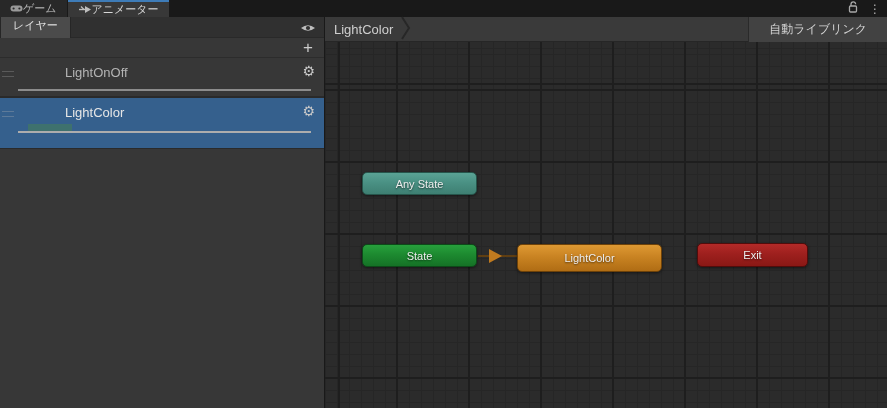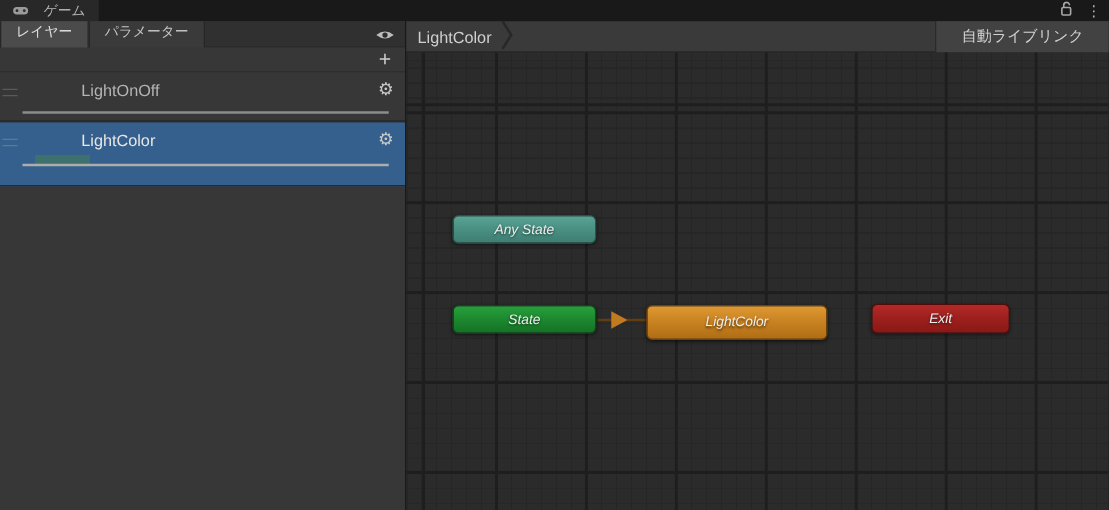--- a/index.html
+++ b/index.html
@@ -8,21 +8,21 @@
     font-family: "Liberation Sans", "DejaVu Sans", sans-serif;
     background: #191919;
     color: #c8c8c8;
     font-size: 12px;
     -webkit-font-smoothing: antialiased;
   }
   .window { position: relative; width: 887px; height: 408px; background: #191919; }
 
   
   .tabbar { position: relative; height: 17px; background: #191919; display: flex; align-items: stretch; }
-  .tab { display: flex; align-items: center; gap: 12px; padding: 0 10px; font-size: 11px; color: #b6b6b6; cursor: default; }
+  .tab { display: flex; align-items: center; gap: 0; padding: 0 10px; font-size: 11px; color: #b6b6b6; cursor: default; }
   .tab.inactive { background: #282828; border-right: 1px solid #191919; }
   .tab.active { background: #383838; color: #d8d8d8; border-top: 2px solid #3e7cb8; padding-top: 0; }
   .tab .ticon { display: inline-flex; align-items: center; }
   .tabbar-right { position: absolute; right: 6px; top: 0; height: 17px; display: flex; align-items: center; gap: 10px; }
   .kebab { font-size: 12px; color: #b0b0b0; line-height: 1; }
 
   
   .body { position: relative; display: flex; height: 391px; }
 
   
@@ -57,21 +57,21 @@
     background-image:
       repeating-linear-gradient(90deg, #1e1e1e 0 2px, transparent 2px 72px),
       repeating-linear-gradient(0deg, #1e1e1e 0 2px, transparent 2px 72px),
       repeating-linear-gradient(90deg, #262626 0 1px, transparent 1px 12px),
       repeating-linear-gradient(0deg, #262626 0 1px, transparent 1px 12px);
     background-position: 71px 0, 0 43px, 0 0, 0 7px;
     overflow: hidden;
   }
 
   .node { position: absolute; border-radius: 5px; display: flex; align-items: center; justify-content: center;
-    font-size: 11px; color: #eeeeee; text-shadow: 0 1px 2px rgba(0,0,0,.6); box-shadow: 0 1px 3px rgba(0,0,0,.5); cursor: default; font-style: italic; }
+    font-size: 11px; color: #eeeeee; text-shadow: 0 1px 2px rgba(0,0,0,.6); box-shadow: 0 1px 3px rgba(0,0,0,.5); cursor: default; }
   .node-anystate { left: 37px; top: 130px; width: 115px; height: 23px;
     background: linear-gradient(180deg, #5aa395 0%, #4a9184 45%, #3e7f72 100%); border: 1px solid #26554b; }
   .node-entry { left: 37px; top: 202px; width: 115px; height: 23px;
     background: linear-gradient(180deg, #27a03c 0%, #1d8a30 45%, #157226 100%); border: 1px solid #0d4a19; }
   .node-lightcolor { left: 192px; top: 202px; width: 145px; height: 28px;
     background: linear-gradient(180deg, #de9933 0%, #c98322 45%, #b06d14 100%); border: 1px solid #6e4209; }
   .node-exit { left: 372px; top: 201px; width: 111px; height: 24px;
     background: linear-gradient(180deg, #b32a28 0%, #9e201e 45%, #8a1815 100%); border: 1px solid #520c0b; }
 
   .transition-line { position: absolute; left: 153px; top: 213px; width: 39px; height: 2px; background: #5f3e12; }
@@ -87,40 +87,47 @@
     <div class="tab inactive">
       <span class="ticon">
         <svg width="13" height="9" viewBox="0 0 13 9">
             <rect x="0.5" y="1.5" width="12" height="6" rx="3" fill="#9a9a9a"></rect>
             <circle cx="3.6" cy="4.5" r="1.1" fill="#2a2a2a"></circle>
             <circle cx="9.4" cy="4.5" r="1.1" fill="#2a2a2a"></circle>
           </svg>
       </span>
       <span>ゲーム</span>
     </div>
+    <div class="tab active">
+      <span class="ticon">
+        <svg width="14" height="9" viewBox="0 0 14 9">
+            <path d="M1 4.5 H9" stroke="#bdbdbd" stroke-width="1.4" fill="none"></path>
+            <path d="M7 1 L13 4.5 L7 8 Z" fill="#bdbdbd"></path>
+            <path d="M3 1.5 L6 4.5" stroke="#bdbdbd" stroke-width="1.2"></path>
+          </svg>
+      </span>
+      <span>アニメーター</span>
+    </div>
     <div class="tabbar-right">
       <span>
         <svg width="11" height="12" viewBox="0 0 11 12">
             <path d="M3 5 V3.2 A2.3 2.3 0 0 1 7.6 3.2" stroke="#a8a8a8" stroke-width="1.3" fill="none"></path>
             <rect x="1.5" y="5" width="7" height="6" rx="1" fill="none" stroke="#a8a8a8" stroke-width="1.3"></rect>
           </svg>
       </span>
       <span class="kebab">⋮</span>
     </div>
   </div>
 
   <div class="body">
 
     <div class="left-panel">
       <div class="panel-toolbar">
         <div class="ptab selected">
           <span>レイヤー</span>
-        </div>
-        <div class="ptab">
-          <span>パラメーター</span>
         </div>
         <span class="eye">
           <svg width="16" height="10" viewBox="0 0 16 10">
               <path d="M1 5 Q8 -0.5 15 5 Q8 10.5 1 5 Z" fill="#bdbdbd"></path>
               <circle cx="8" cy="5" r="2.1" fill="#303030"></circle>
             </svg>
         </span>
       </div>
 
       <div class="list-header">

